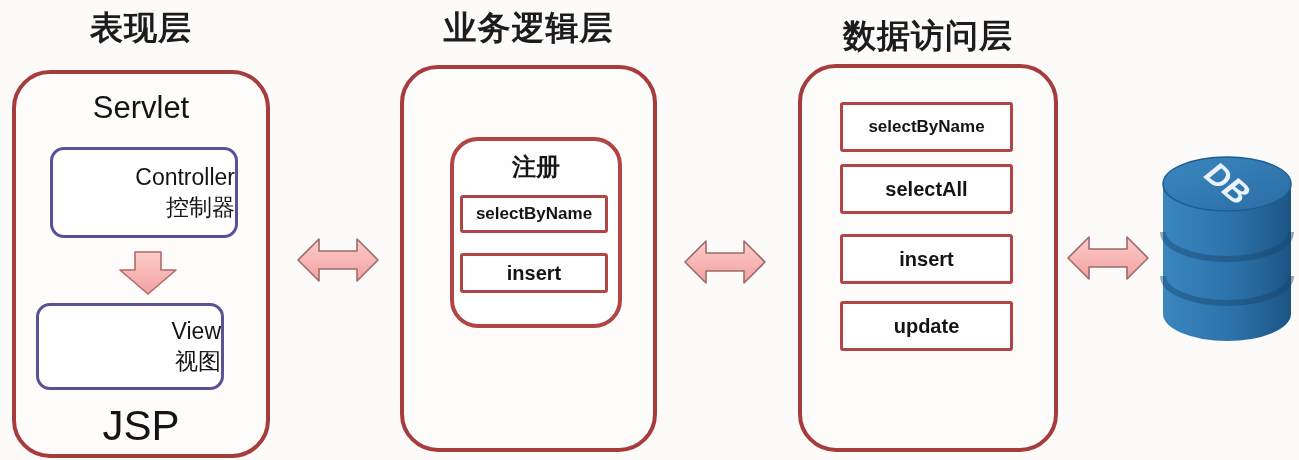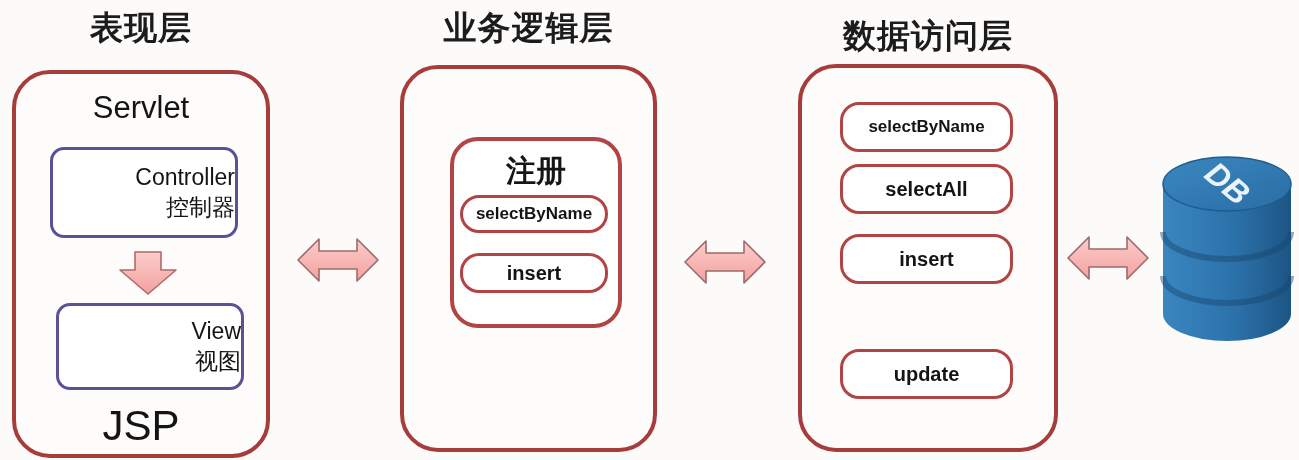--- a/index.html
+++ b/index.html
@@ -52,55 +52,55 @@
     position:absolute;
     border:3px solid #5c5195;
     border-radius:14px;
     background:#ffffff;
     display:flex;flex-direction:column;
     justify-content:center;align-items:flex-end;
     font-size:23px;color:#141414;line-height:1.3;
     text-align:center;
   }
   .controller{left:34px;top:73px;width:188px;height:91px;}
-  .view{left:40px;top:229px;width:188px;height:87px;}
+  .view{left:20px;top:229px;width:188px;height:87px;}
 
   
   .method-box{
     position:absolute;
     border:3px solid #b14444;
-    border-radius:19px;
+    border-radius:3px;
     background:#fffefe;
     display:flex;align-items:center;justify-content:center;
     font-weight:600;color:#141414;
     font-size:20px;
   }
   .small-font{font-size:17px;}
 
   
   .module-box{
     position:absolute;
     left:46px;top:68px;width:172px;height:191px;
     border:4px solid #b14444;
     border-radius:28px;
     background:#fffefe;
   }
   .module-title{
     position:absolute;left:0;top:10px;width:164px;
-    text-align:center;font-size:30px;font-weight:600;color:#161616;
+    text-align:center;font-size:24px;font-weight:600;color:#161616;
   }
   .m-method1{left:6px;top:54px;width:148px;height:38px;}
   .m-method2{left:6px;top:112px;width:148px;height:40px;}
 
   
   .d-method{left:38px;width:173px;height:50px;}
   .d1{top:34px;}
   .d2{top:96px;}
   .d3{top:166px;}
-  .d4{top:233px;margin-top:48px;}
+  .d4{top:233px;}
   .d5{top:301px;}
 
   
   .h-arrow{position:absolute;width:84px;height:52px;}
   .a1{left:296px;top:234px;}
   .a2{left:683px;top:236px;}
   .a3{left:1066px;top:232px;}
   .down-arrow{position:absolute;left:102px;top:176px;width:60px;height:46px;}
 
   

